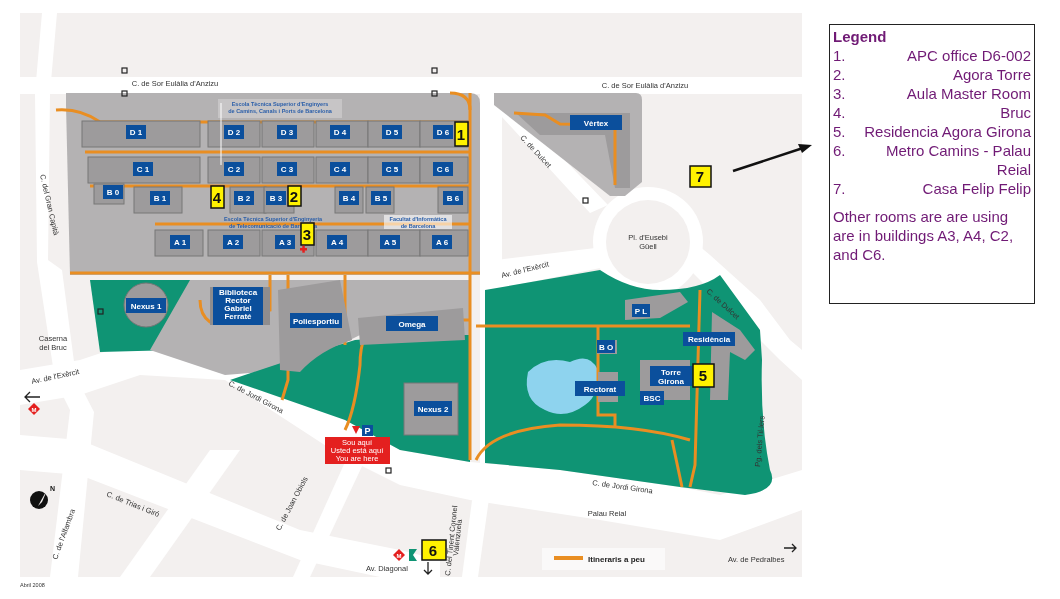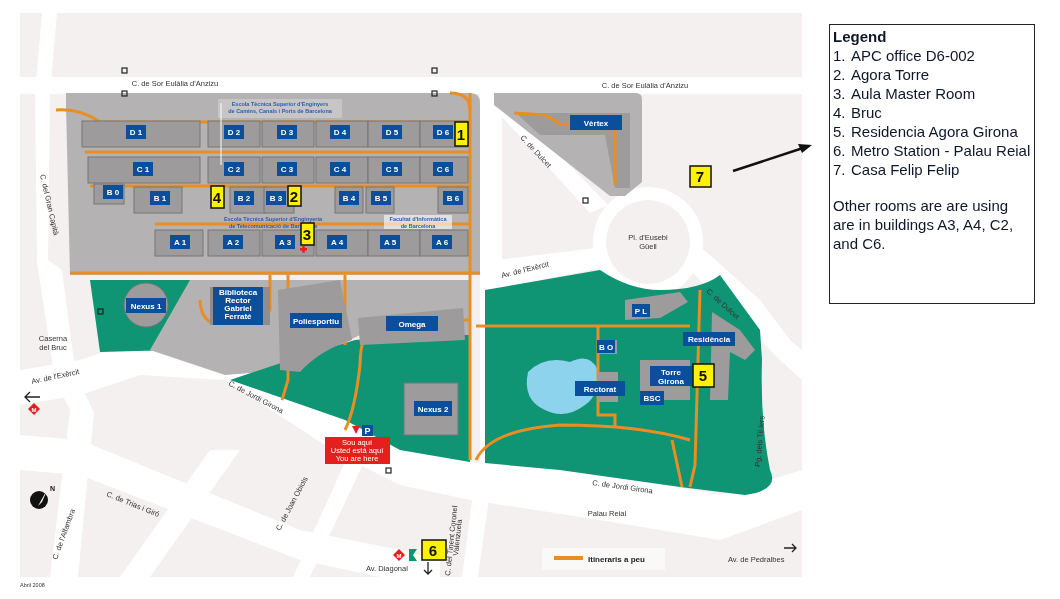--- a/index.html
+++ b/index.html
@@ -1,25 +1,25 @@
 <!DOCTYPE html>
 <html><head>
 <meta charset="utf-8">
 <style>
   html, body { margin:0; padding:0; background:#ffffff; }
   body { width:1060px; height:599px; position:relative; overflow:hidden; font-family:"Liberation Sans", sans-serif; }
   #map { position:absolute; left:0; top:0; width:820px; height:599px; }
   #map svg { display:block; }
   .lbl { font-family:"Liberation Sans", sans-serif; }
-  #legend { position:absolute; left:829px; top:24px; width:206px; height:280px; border:1px solid #222; background:#fff; padding:2px 3px; box-sizing:border-box; font-family:"Liberation Sans", sans-serif; font-size:15px; line-height:19px; color:#0f172a; }
+  #legend { position:absolute; left:829px; top:24px; width:206px; height:280px; border:1px solid #222; background:#fff; padding:2px 3px; box-sizing:border-box; font-family:"Liberation Sans", sans-serif; font-size:15px; line-height:19px; color:#701a75; }
   #legend .title { font-weight:bold; }
   #legend .item { display:flex; }
   #legend .num { flex:0 0 auto; width:18px; }
-  #legend .txt { flex:1 1 auto; }
-  #legend .note { margin-top:17px; }
+  #legend .txt { flex:1 1 auto;text-align:right; }
+  #legend .note { margin-top:9px; }
 </style>
 </head>
 <body>
 
 <div id="map">
 <svg width="820" height="599" viewBox="0 0 820 599" xmlns="http://www.w3.org/2000/svg">
 
   <rect x="20" y="13" width="782" height="564" fill="#f3f0ef"></rect>
 
   <g fill="#ffffff">
@@ -429,20 +429,20 @@
   <div class="item">
       <span class="num">4.</span>
       <span class="txt">Bruc</span>
     </div>
   <div class="item">
       <span class="num">5.</span>
       <span class="txt">Residencia Agora Girona</span>
     </div>
   <div class="item">
       <span class="num">6.</span>
-      <span class="txt">Metro Station - Palau Reial</span>
+      <span class="txt">Metro Camins - Palau Reial</span>
     </div>
   <div class="item">
       <span class="num">7.</span>
       <span class="txt">Casa Felip Felip</span>
     </div>
   <div class="note">Other rooms are are using are in buildings A3, A4, C2, and C6.</div>
 </div>
 
 </body></html>

